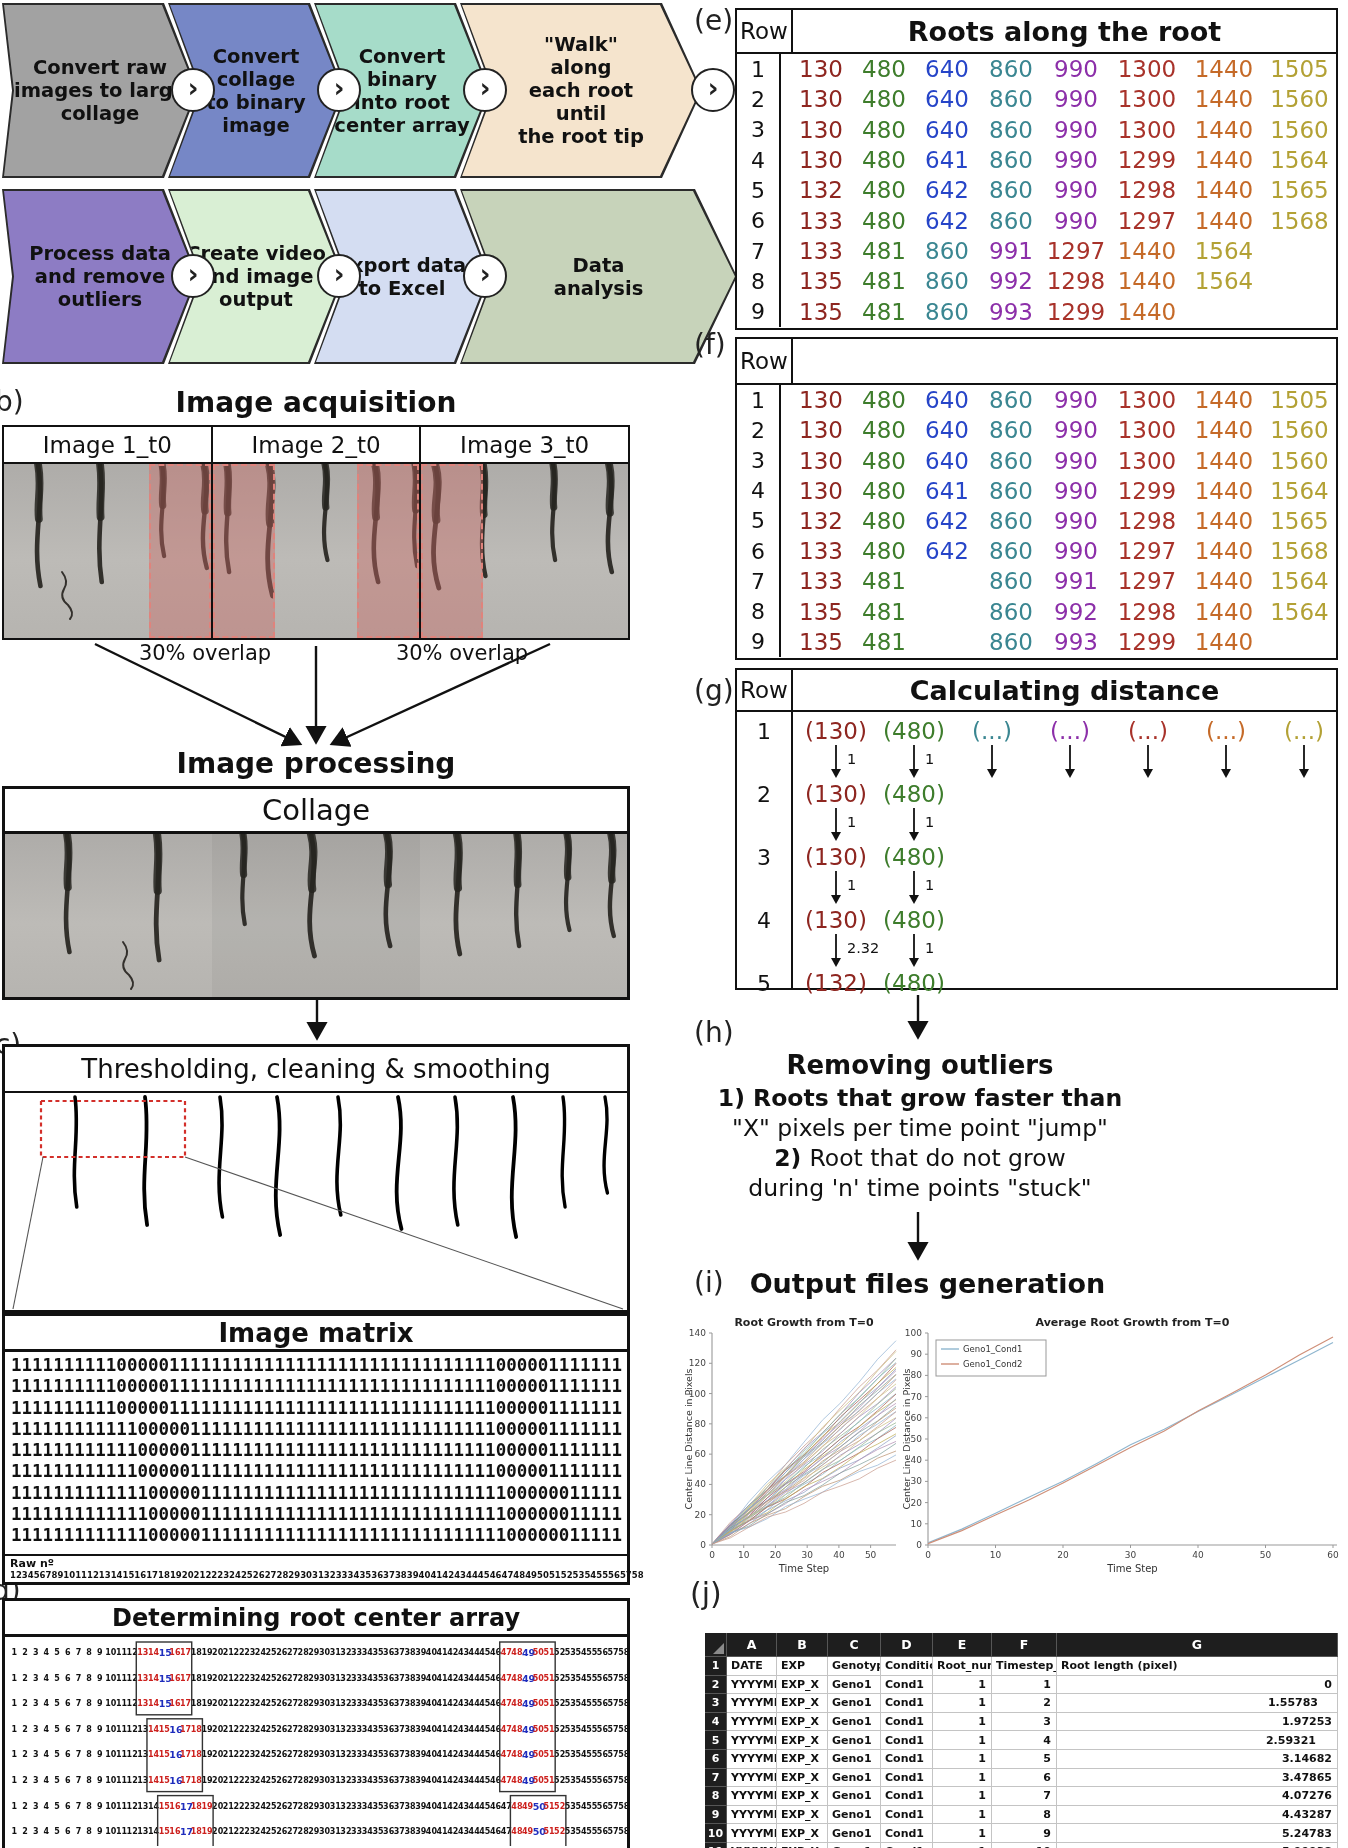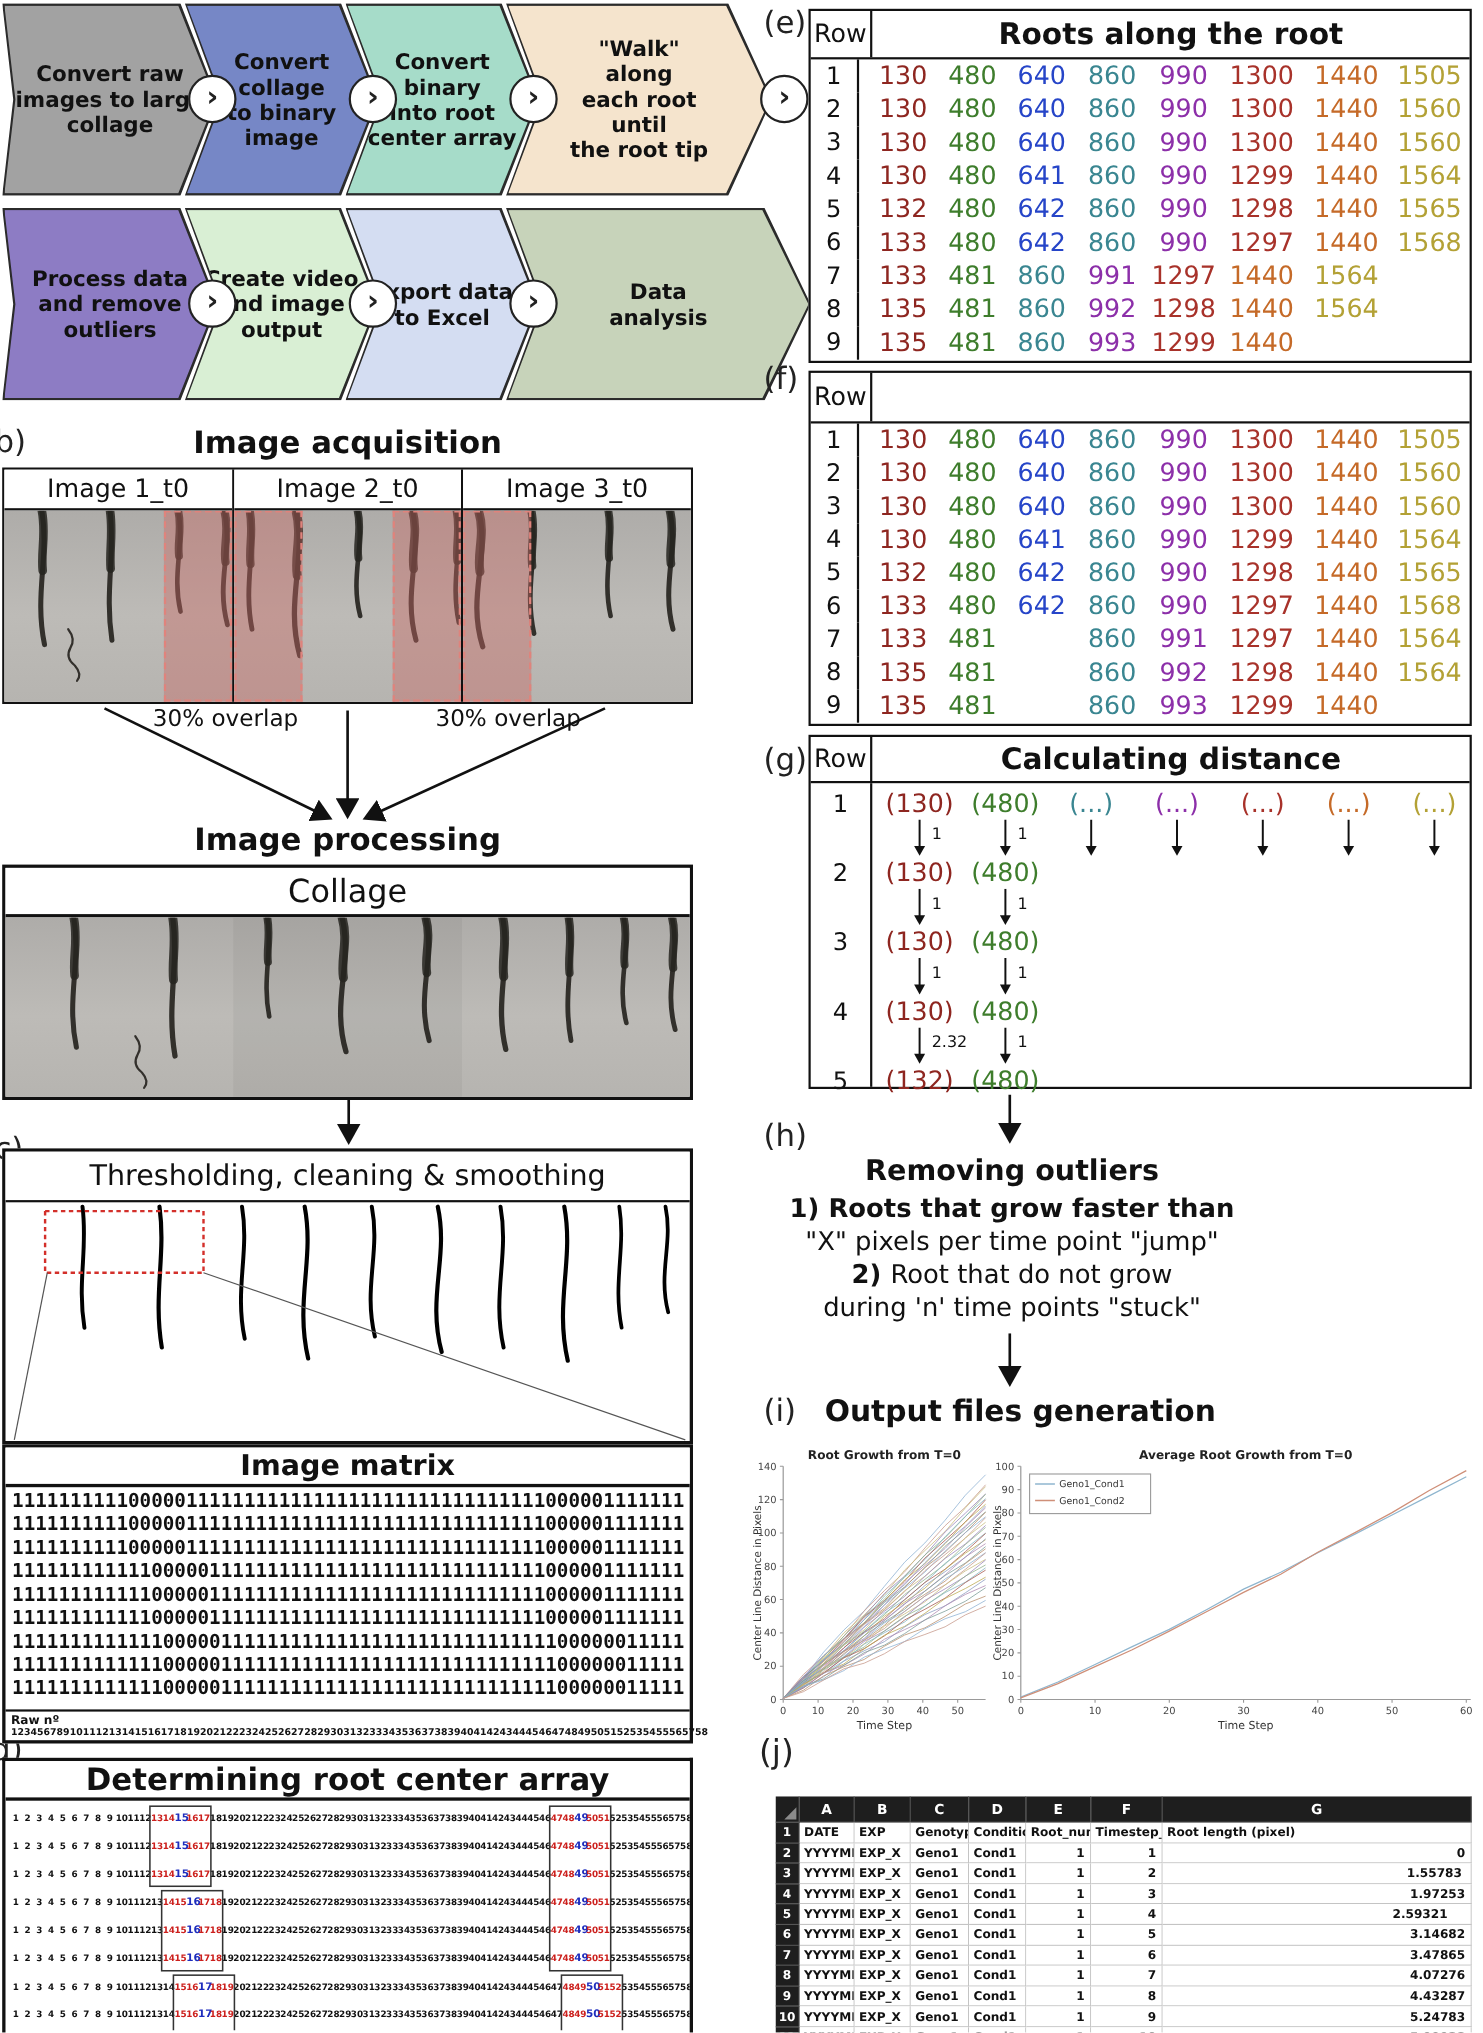--- a/index.html
+++ b/index.html
@@ -292,21 +292,21 @@
           <span>54</span>
           <span>55</span>
           <span>56</span>
           <span>57</span>
           <span>58</span>
         </div>
     </div>
   </div>
 
   <div class="abs" style="left:2px;top:1598px;width:628px;height:250px;border:3px solid #111;border-bottom:none;box-sizing:border-box;background:#fff;">
-    <div class="hdrstrip" style="height:36px;font-weight:bold;font-size:28px;">Determining root center array</div>
+    <div class="hdrstrip" style="height:36px;font-weight:bold;font-size:24px;">Determining root center array</div>
     <div id="dcp-rows" class="dcp-rows" style="position:absolute;left:0;top:39px;width:622px;height:206px;">
         <div class="dcp-row" style="top: 0px; height: 25.6px;">
           <span class="dcp-num" style="width: 10.6897px;">1</span>
           <span class="dcp-num" style="width: 10.6897px;">2</span>
           <span class="dcp-num" style="width: 10.6897px;">3</span>
           <span class="dcp-num" style="width: 10.6897px;">4</span>
           <span class="dcp-num" style="width: 10.6897px;">5</span>
           <span class="dcp-num" style="width: 10.6897px;">6</span>
           <span class="dcp-num" style="width: 10.6897px;">7</span>
           <span class="dcp-num" style="width: 10.6897px;">8</span>
@@ -1415,21 +1415,21 @@
         <div class="xlcell" style="width: 281px; font-size: 11px; justify-content: flex-end; padding-right: 5px;">0</div>
       </div>
       <div class="xlrow" style="height: 18.6px;">
         <div class="xlcell xldark" style="width: 22px; font-size: 11px;">3</div>
         <div class="xlcell" style="width: 50px; font-size: 11px; padding-left: 4px;">YYYYMMDD</div>
         <div class="xlcell" style="width: 51px; font-size: 11px; padding-left: 4px;">EXP_X</div>
         <div class="xlcell" style="width: 53px; font-size: 11px; padding-left: 4px;">Geno1</div>
         <div class="xlcell" style="width: 52px; font-size: 11px; padding-left: 4px;">Cond1</div>
         <div class="xlcell" style="width: 59px; font-size: 11px; justify-content: flex-end; padding-right: 5px;">1</div>
         <div class="xlcell" style="width: 65px; font-size: 11px; justify-content: flex-end; padding-right: 5px;">2</div>
-        <div class="xlcell" style="width: 281px; font-size: 11px; justify-content: flex-end; padding-right: 8px;">1.55783</div>
+        <div class="xlcell" style="width: 281px; font-size: 11px; justify-content: flex-end; padding-right: 19px;">1.55783</div>
       </div>
       <div class="xlrow" style="height: 18.6px;">
         <div class="xlcell xldark" style="width: 22px; font-size: 11px;">4</div>
         <div class="xlcell" style="width: 50px; font-size: 11px; padding-left: 4px;">YYYYMMDD</div>
         <div class="xlcell" style="width: 51px; font-size: 11px; padding-left: 4px;">EXP_X</div>
         <div class="xlcell" style="width: 53px; font-size: 11px; padding-left: 4px;">Geno1</div>
         <div class="xlcell" style="width: 52px; font-size: 11px; padding-left: 4px;">Cond1</div>
         <div class="xlcell" style="width: 59px; font-size: 11px; justify-content: flex-end; padding-right: 5px;">1</div>
         <div class="xlcell" style="width: 65px; font-size: 11px; justify-content: flex-end; padding-right: 5px;">3</div>
         <div class="xlcell" style="width: 281px; font-size: 11px; justify-content: flex-end; padding-right: 5px;">1.97253</div>

